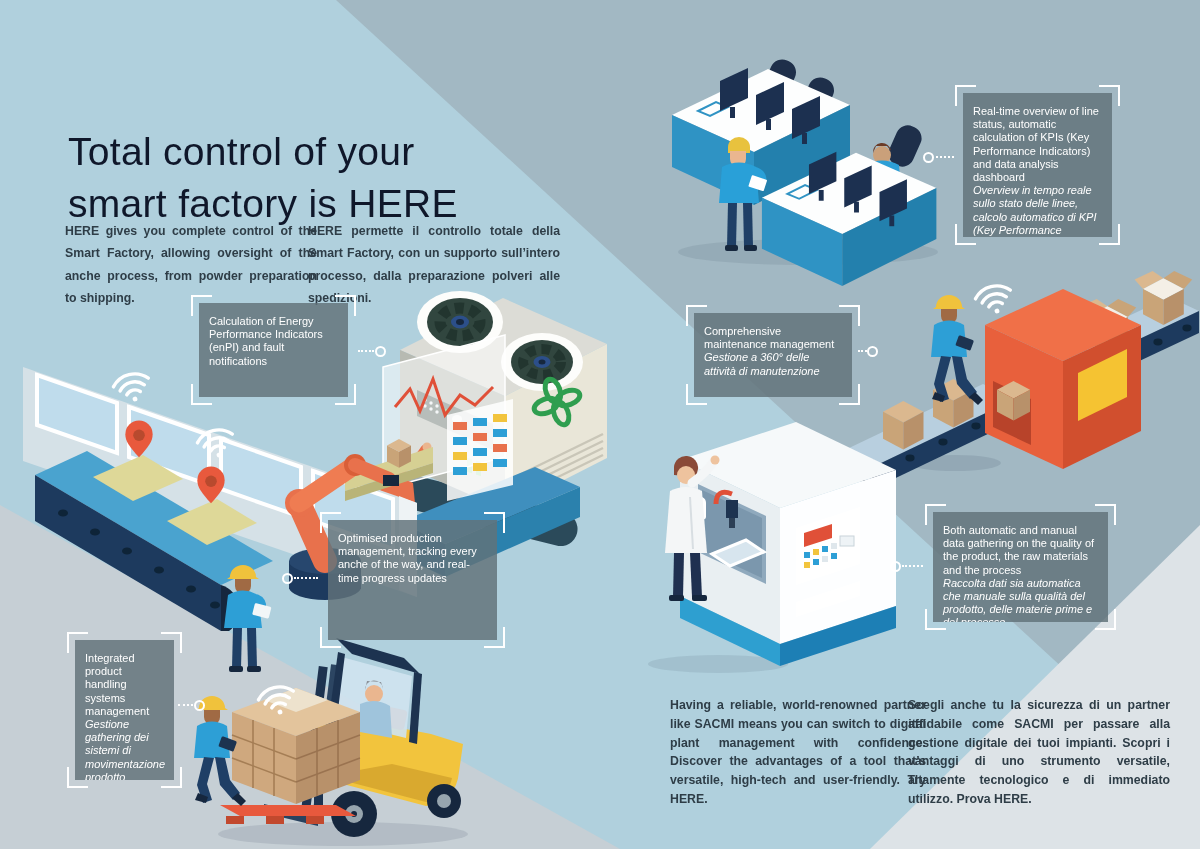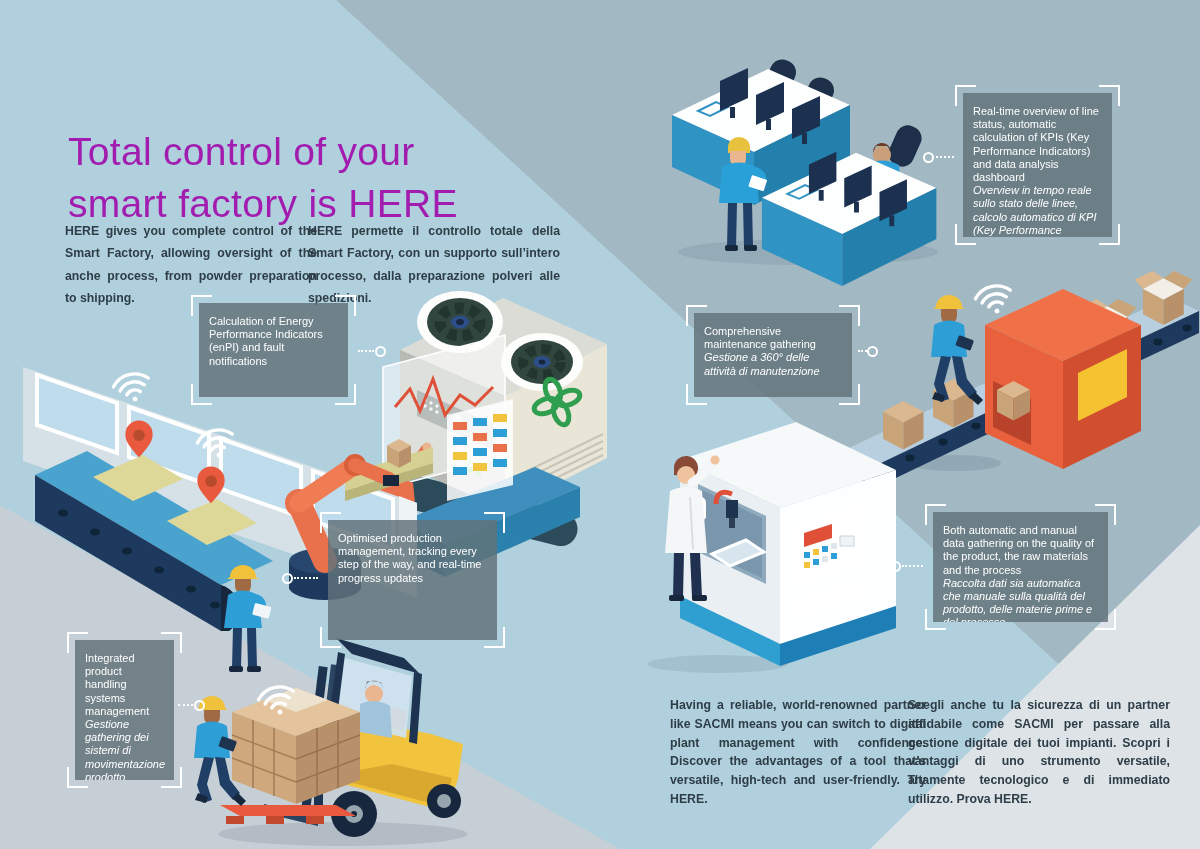--- a/index.html
+++ b/index.html
@@ -5,21 +5,21 @@
   html,body{margin:0;padding:0;background:#8fa3ad;}
   .canvas{position:relative;width:1200px;height:849px;overflow:hidden;
           background:#b0d0dd;font-family:"Liberation Sans",sans-serif;}
   .bg{position:absolute;inset:0;pointer-events:none;}
   #bg-topright{background:#a2b8c3;clip-path:polygon(336px 0,1200px 0,1200px 794px);}
   #bg-bottomleft{background:#c6cfd5;clip-path:polygon(0 505px,620px 849px,0 849px);}
   #bg-bottomright{background:#dde3e7;clip-path:polygon(1200px 525px,1200px 849px,870px 849px);}
   .illus{position:absolute;}
   .illus svg{display:block;overflow:visible;}
   .title{position:absolute;left:68px;top:100px;font-size:39px;line-height:1.34;
-         font-weight:300;color:#a21caf;letter-spacing:.3px;white-space:pre-line;}
+         font-weight:300;color:#0f172a;letter-spacing:.3px;white-space:pre-line;}
   .para{position:absolute;font-size:12.3px;font-weight:600;color:#2e3d47;text-align:justify;}
   .intro{line-height:1.8;}
   .outro{line-height:1.52;}
   #intro-en{left:65px;top:208px;width:252px;}
   #intro-it{left:308px;top:208px;width:252px;}
   #outro-en{left:670px;top:684px;width:256px;}
   #outro-it{left:908px;top:684px;width:262px;}
   .callout{position:absolute;}
   .corner{position:absolute;width:19px;height:19px;}
   .corner.tl{left:0;top:0;border-left:2px solid #fff;border-top:2px solid #fff;}
@@ -457,34 +457,34 @@
   </div>
   <div class="dots" style="left:358px;top:350px;width:16px"></div>
   <div class="ring" style="left:375px;top:346px"></div>
 
   <div class="callout" style="left:686px;top:305px;width:174px;height:100px">
     <span class="corner tl"></span>
       <span class="corner tr"></span>
     <span class="corner bl"></span>
       <span class="corner br"></span>
     <div class="cbox">
-        <p>Comprehensive maintenance gathering</p>
+        <p>Comprehensive maintenance management</p>
       <p class="it">Gestione a 360° delle attività di manutenzione</p>
       </div>
   </div>
   <div class="dots" style="left:858px;top:350px;width:9px"></div>
   <div class="ring" style="left:867px;top:346px"></div>
 
   <div class="callout" style="left:320px;top:512px;width:185px;height:136px">
     <span class="corner tl"></span>
       <span class="corner tr"></span>
     <span class="corner bl"></span>
       <span class="corner br"></span>
     <div class="cbox">
-        <p>Optimised production management, tracking every step of the way, and real-time progress updates</p>
+        <p>Optimised production management, tracking every anche of the way, and real-time progress updates</p>
       </div>
   </div>
   <div class="dots" style="left:294px;top:577px;width:24px"></div>
   <div class="ring" style="left:282px;top:573px"></div>
 
   <div class="callout" style="left:67px;top:632px;width:115px;height:156px">
     <span class="corner tl"></span>
       <span class="corner tr"></span>
     <span class="corner bl"></span>
       <span class="corner br"></span>

